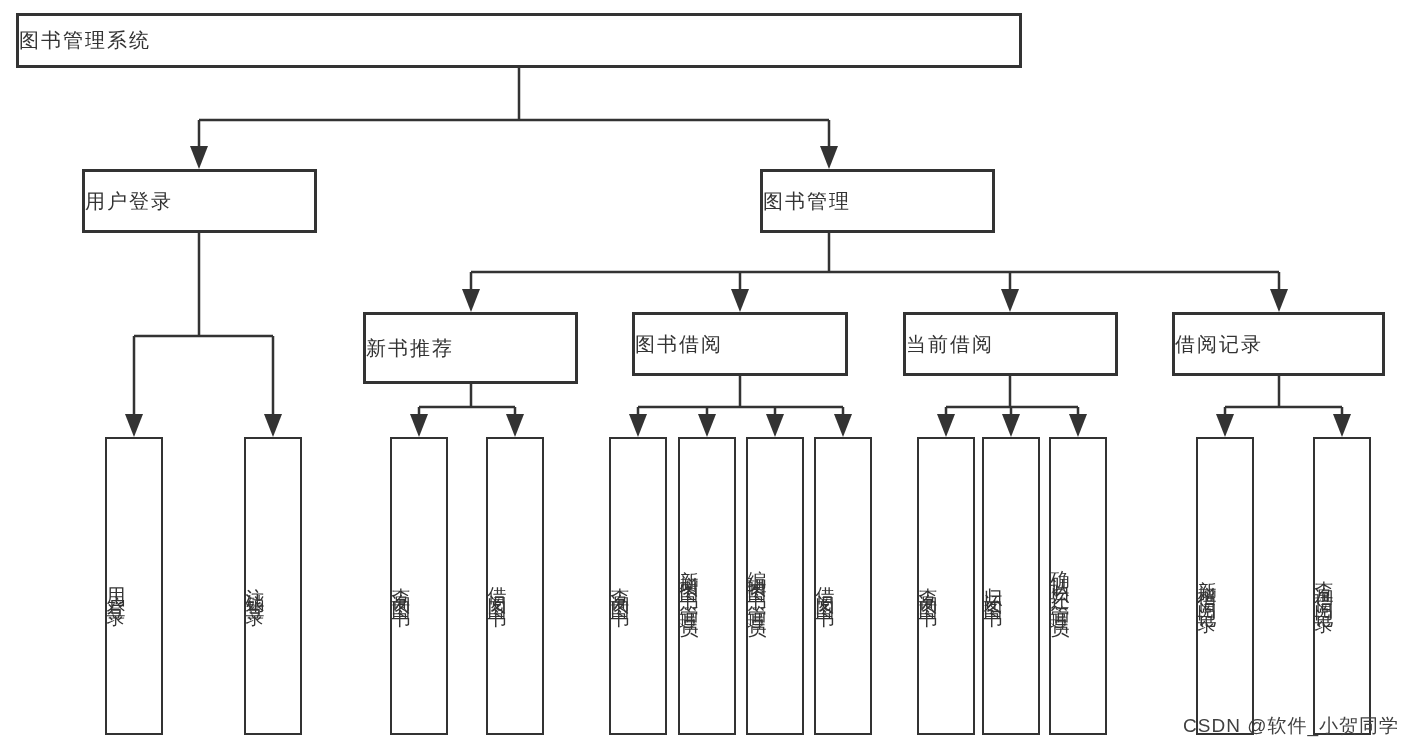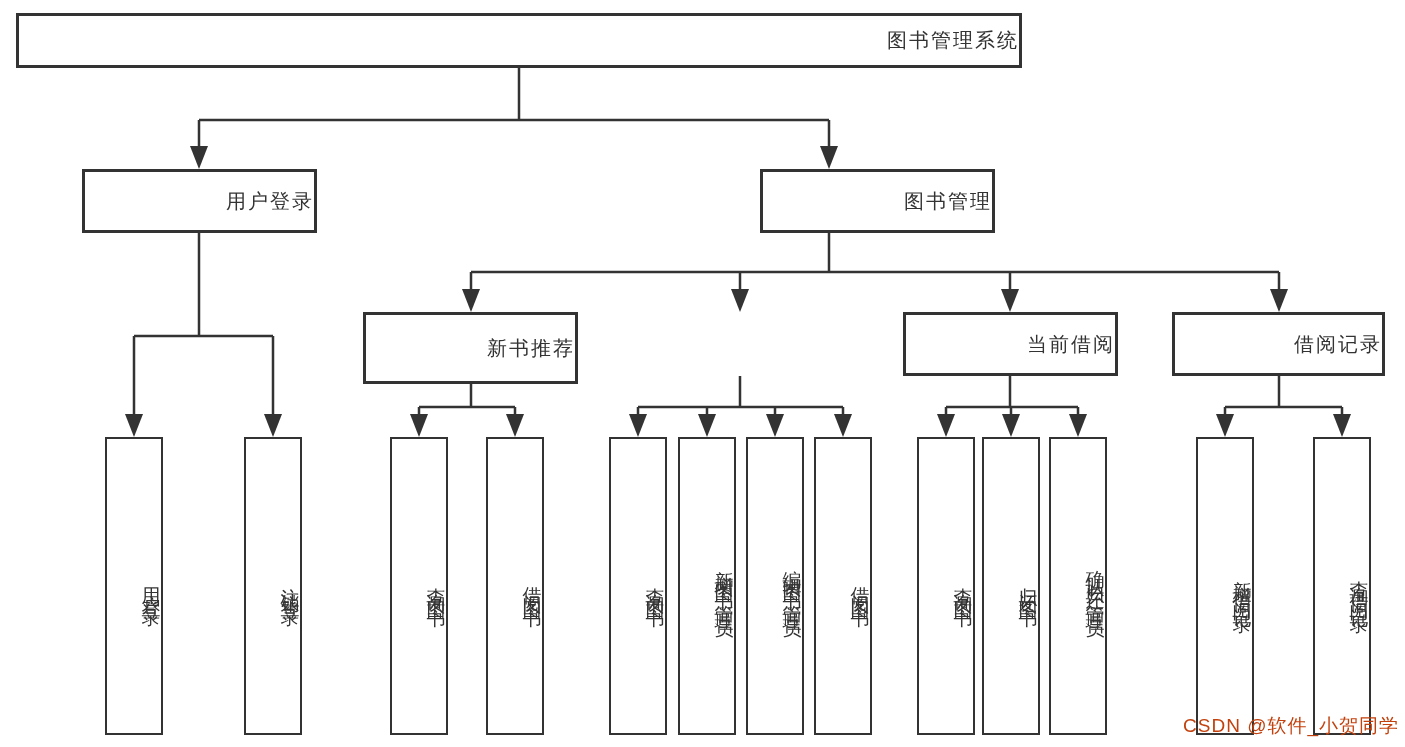--- a/index.html
+++ b/index.html
@@ -21,21 +21,21 @@
     top: 0;
     pointer-events: none;
   }
   .node {
     position: absolute;
     box-sizing: border-box;
     background: #ffffff;
     border: 3px solid #333333;
     display: flex;
     align-items: center;
-    justify-content: flex-end;
+    justify-content: flex-start;
     color: #333333;
   }
   .hbox span {
     font-size: 20px;
     letter-spacing: 2px;
     white-space: nowrap;
   }
   .vbox {
     border-width: 2.5px;
   }
@@ -45,21 +45,21 @@
     font-size: 19px;
     letter-spacing: 7px;
     line-height: 1;
     white-space: nowrap;
   }
   .watermark {
     position: absolute;
     right: 6px;
     bottom: 8px;
     font-size: 19px;
-    color: #c2410c;
+    color: #404040;
     letter-spacing: 1px;
     white-space: nowrap;
   }
 </style>
 </head>
 <body>
 
 <div class="canvas">
 
   <svg class="connectors" width="1405" height="747" viewBox="0 0 1405 747">
@@ -109,20 +109,23 @@
   <div class="node hbox" style="left:82px; top:169px; width:235px; height:64px;">
     <span>用户登录</span>
   </div>
   <div class="node hbox" style="left:712px; top:169px; width:235px; height:64px;margin-left:48px;">
     <span>图书管理</span>
   </div>
 
   <div class="node hbox" style="left:363px; top:312px; width:215px; height:72px;">
     <span>新书推荐</span>
   </div>
+  <div class="node hbox" style="left:632px; top:312px; width:216px; height:64px;">
+    <span>图书借阅</span>
+  </div>
   <div class="node hbox" style="left:903px; top:312px; width:215px; height:64px;">
     <span>当前借阅</span>
   </div>
   <div class="node hbox" style="left:1172px; top:312px; width:213px; height:64px;">
     <span>借阅记录</span>
   </div>
 
   <div class="node vbox" style="left:105px; top:437px; width:58px; height:298px;">
     <span>用户登录</span>
   </div>

